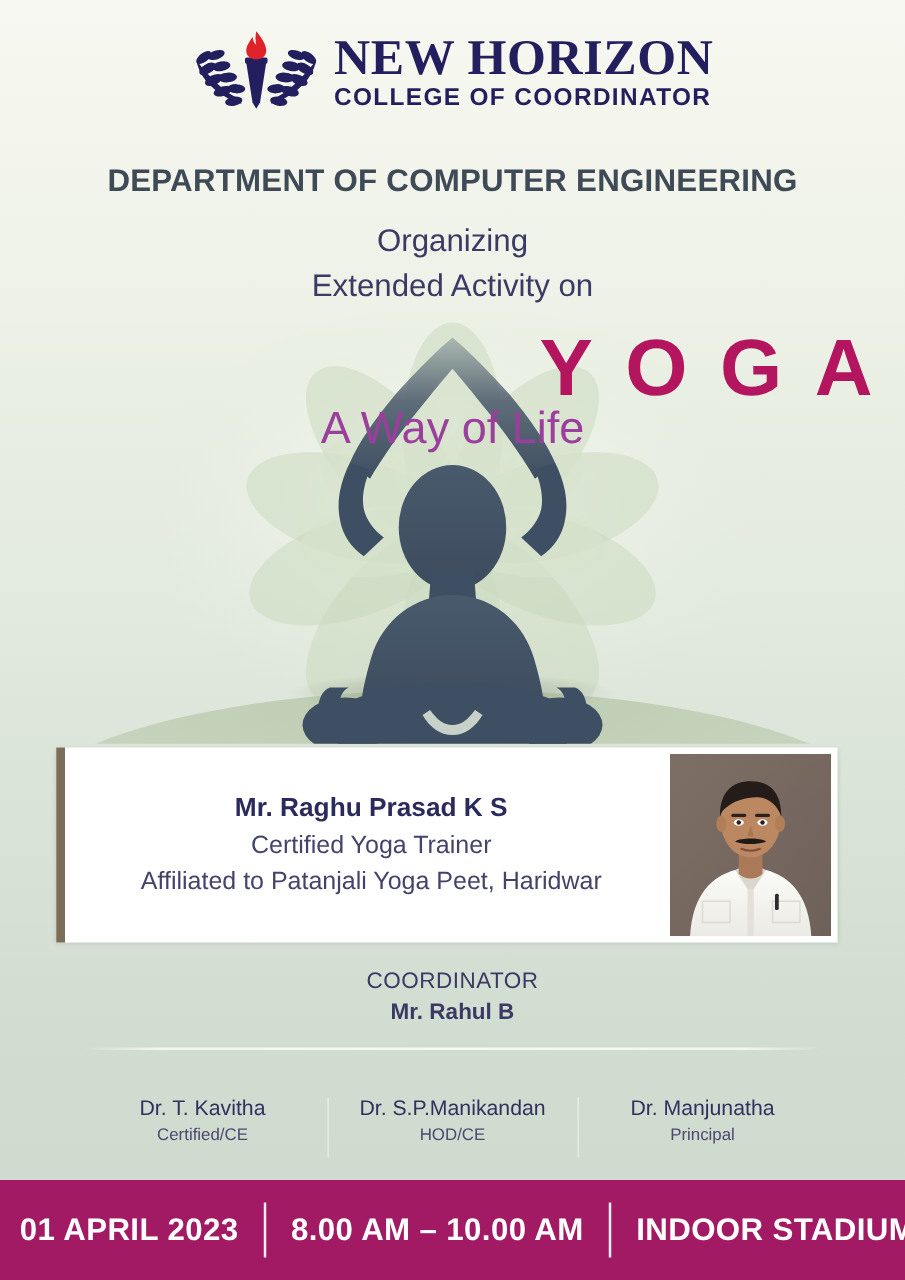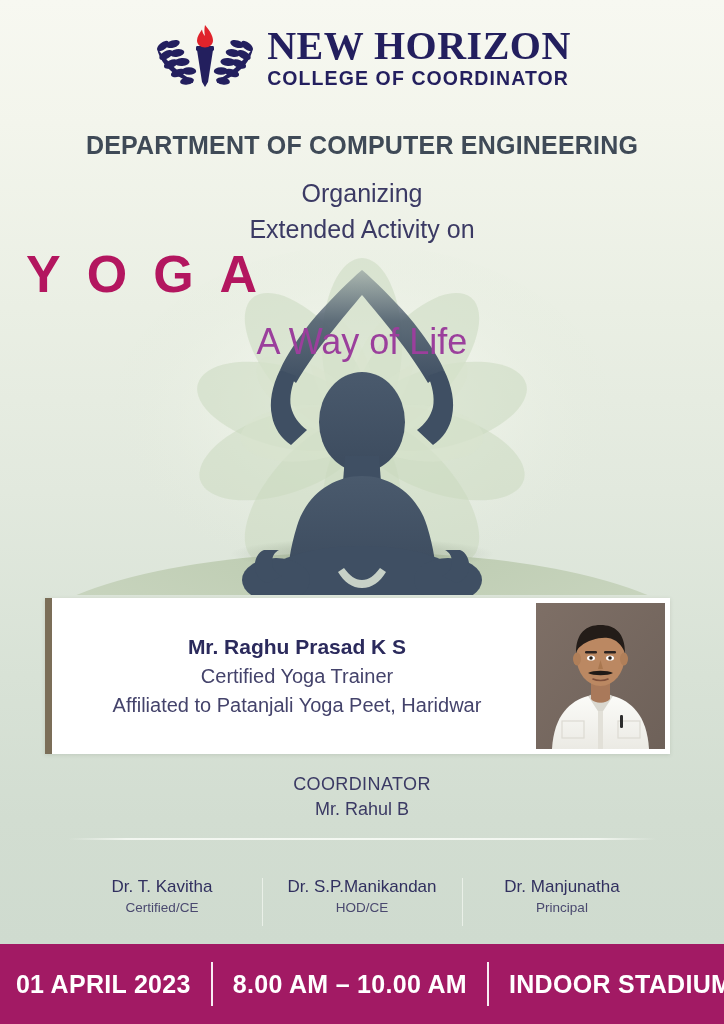--- a/index.html
+++ b/index.html
@@ -50,22 +50,22 @@
   .organizing{
     position:absolute; top:176px; left:0; right:0; text-align:center;
     font-size:25px; color:#3b3a64; line-height:1.42;
   }
 
   
   .art{ position:absolute; left:0; top:250px; width:724px; height:345px; }
   .art svg{ display:block; width:100%; height:100%; }
 
   .yoga{
-    position:absolute; top:248px; left:0; right:0; text-align:left;
-    font-weight:bold; font-size:52px; letter-spacing:26px;
+    position:absolute; top:262px; left:0; right:0; text-align:right;
+    font-weight:bold; font-size:64px; letter-spacing:26px;
     color:#b3165f; text-indent:26px; line-height:1;
   }
   .tagline{
     position:absolute; top:324px; left:0; right:0; text-align:center;
     font-size:36px; color:#9b3f9c; line-height:1;
   }
 
   
   .card{
     position:absolute; left:45px; top:598px; width:625px; height:156px;
@@ -81,21 +81,21 @@
   .sp-role{ font-size:20px; color:#44436b; line-height:1.45; }
   .sp-aff{ font-size:20px; color:#44436b; line-height:1.45; }
   .photo{ width:129px; flex:none; margin:5px 5px 5px 0; position:relative; overflow:hidden; }
   .photo svg{ display:block; width:100%; height:100%; }
 
   
   .coord{
     position:absolute; top:772px; left:0; right:0; text-align:center;
     font-size:18px; color:#3b3a64; line-height:1.38; letter-spacing:.4px;
   }
-  .coord .cname{ letter-spacing:0; }
+  .coord .cname{ letter-spacing:0;font-weight:bold; }
 
   .rule{
     position:absolute; top:838px; left:68px; width:588px; height:2px;
     background:linear-gradient(90deg, rgba(255,255,255,0) 0%, #f2f6f0 10%, #f4f8f2 50%, #f2f6f0 90%, rgba(255,255,255,0) 100%);
   }
 
   
   .signs{
     position:absolute; top:876px; left:62px; width:600px;
     display:flex; align-items:flex-start;

